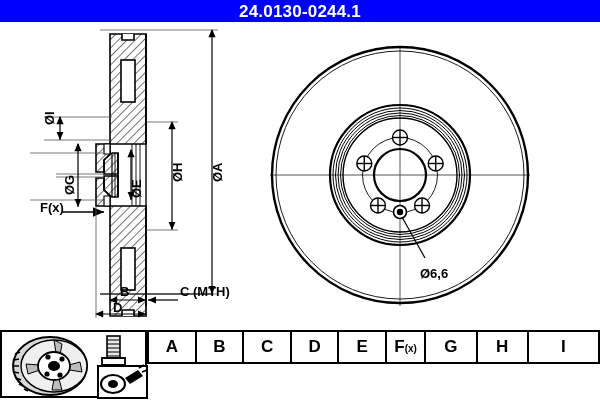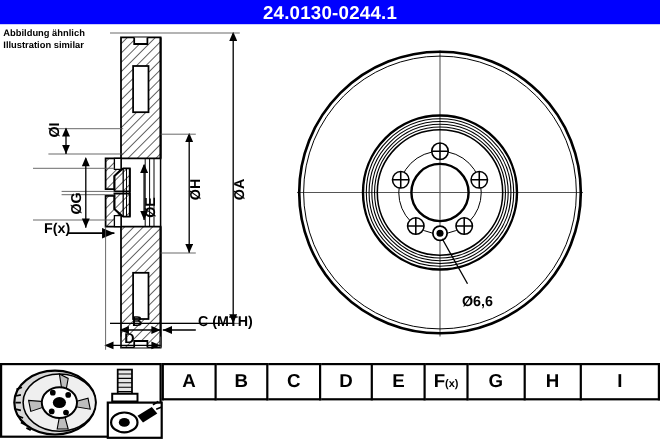--- a/index.html
+++ b/index.html
@@ -40,24 +40,20 @@
 </style>
 </head>
 <body>
 
 <div id="page">
 
   <div id="header">
     <span>24.0130-0244.1</span>
   </div>
 
-  <div id="note">
-    <div>Abbildung ähnlich</div>
-    <div>Illustration similar</div>
-  </div>
 
   <svg id="draw" viewBox="0 0 600 306">
 
     <defs>
       <pattern id="hatch" width="6" height="6" patternTransform="rotate(45)" patternUnits="userSpaceOnUse">
         <line x1="0" y1="0" x2="0" y2="6" stroke="#000" stroke-width="1.1"></line>
       </pattern>
       <marker id="ah" markerWidth="8" markerHeight="8" refX="7" refY="3" orient="auto" markerUnits="strokeWidth">
         <path d="M0,0 L7,3 L0,6 z" fill="#000"></path>
       </marker>

